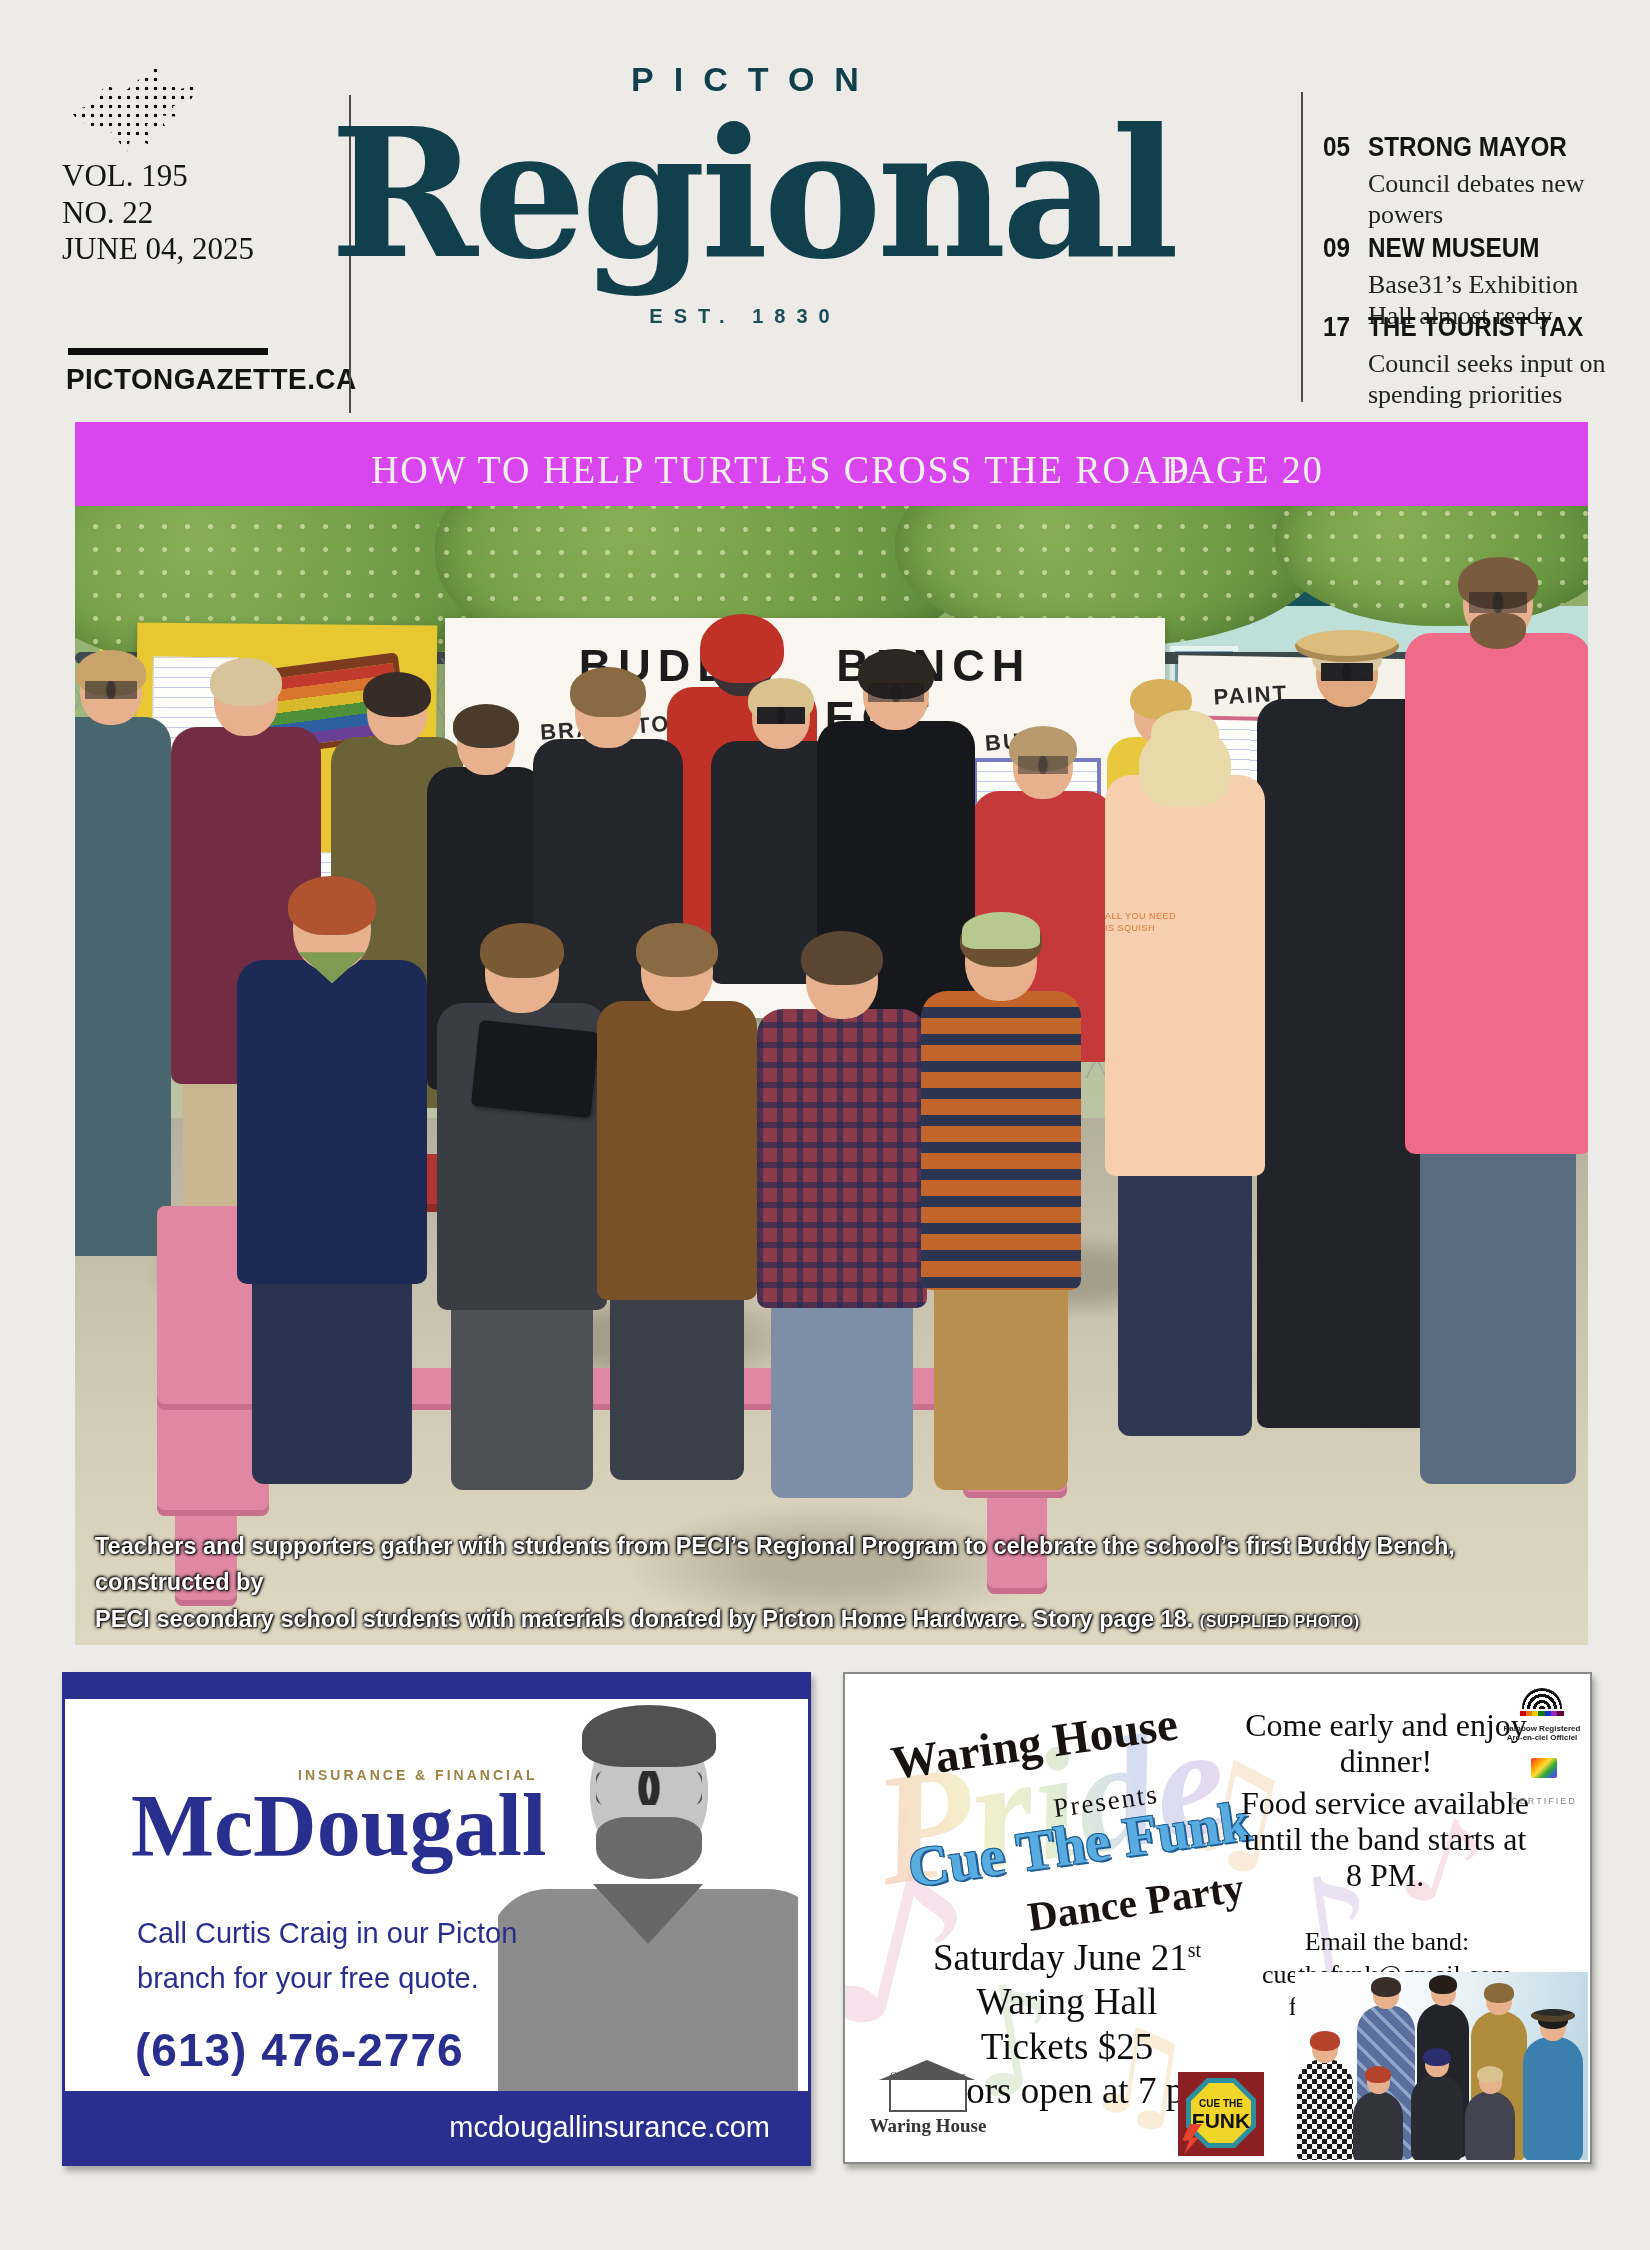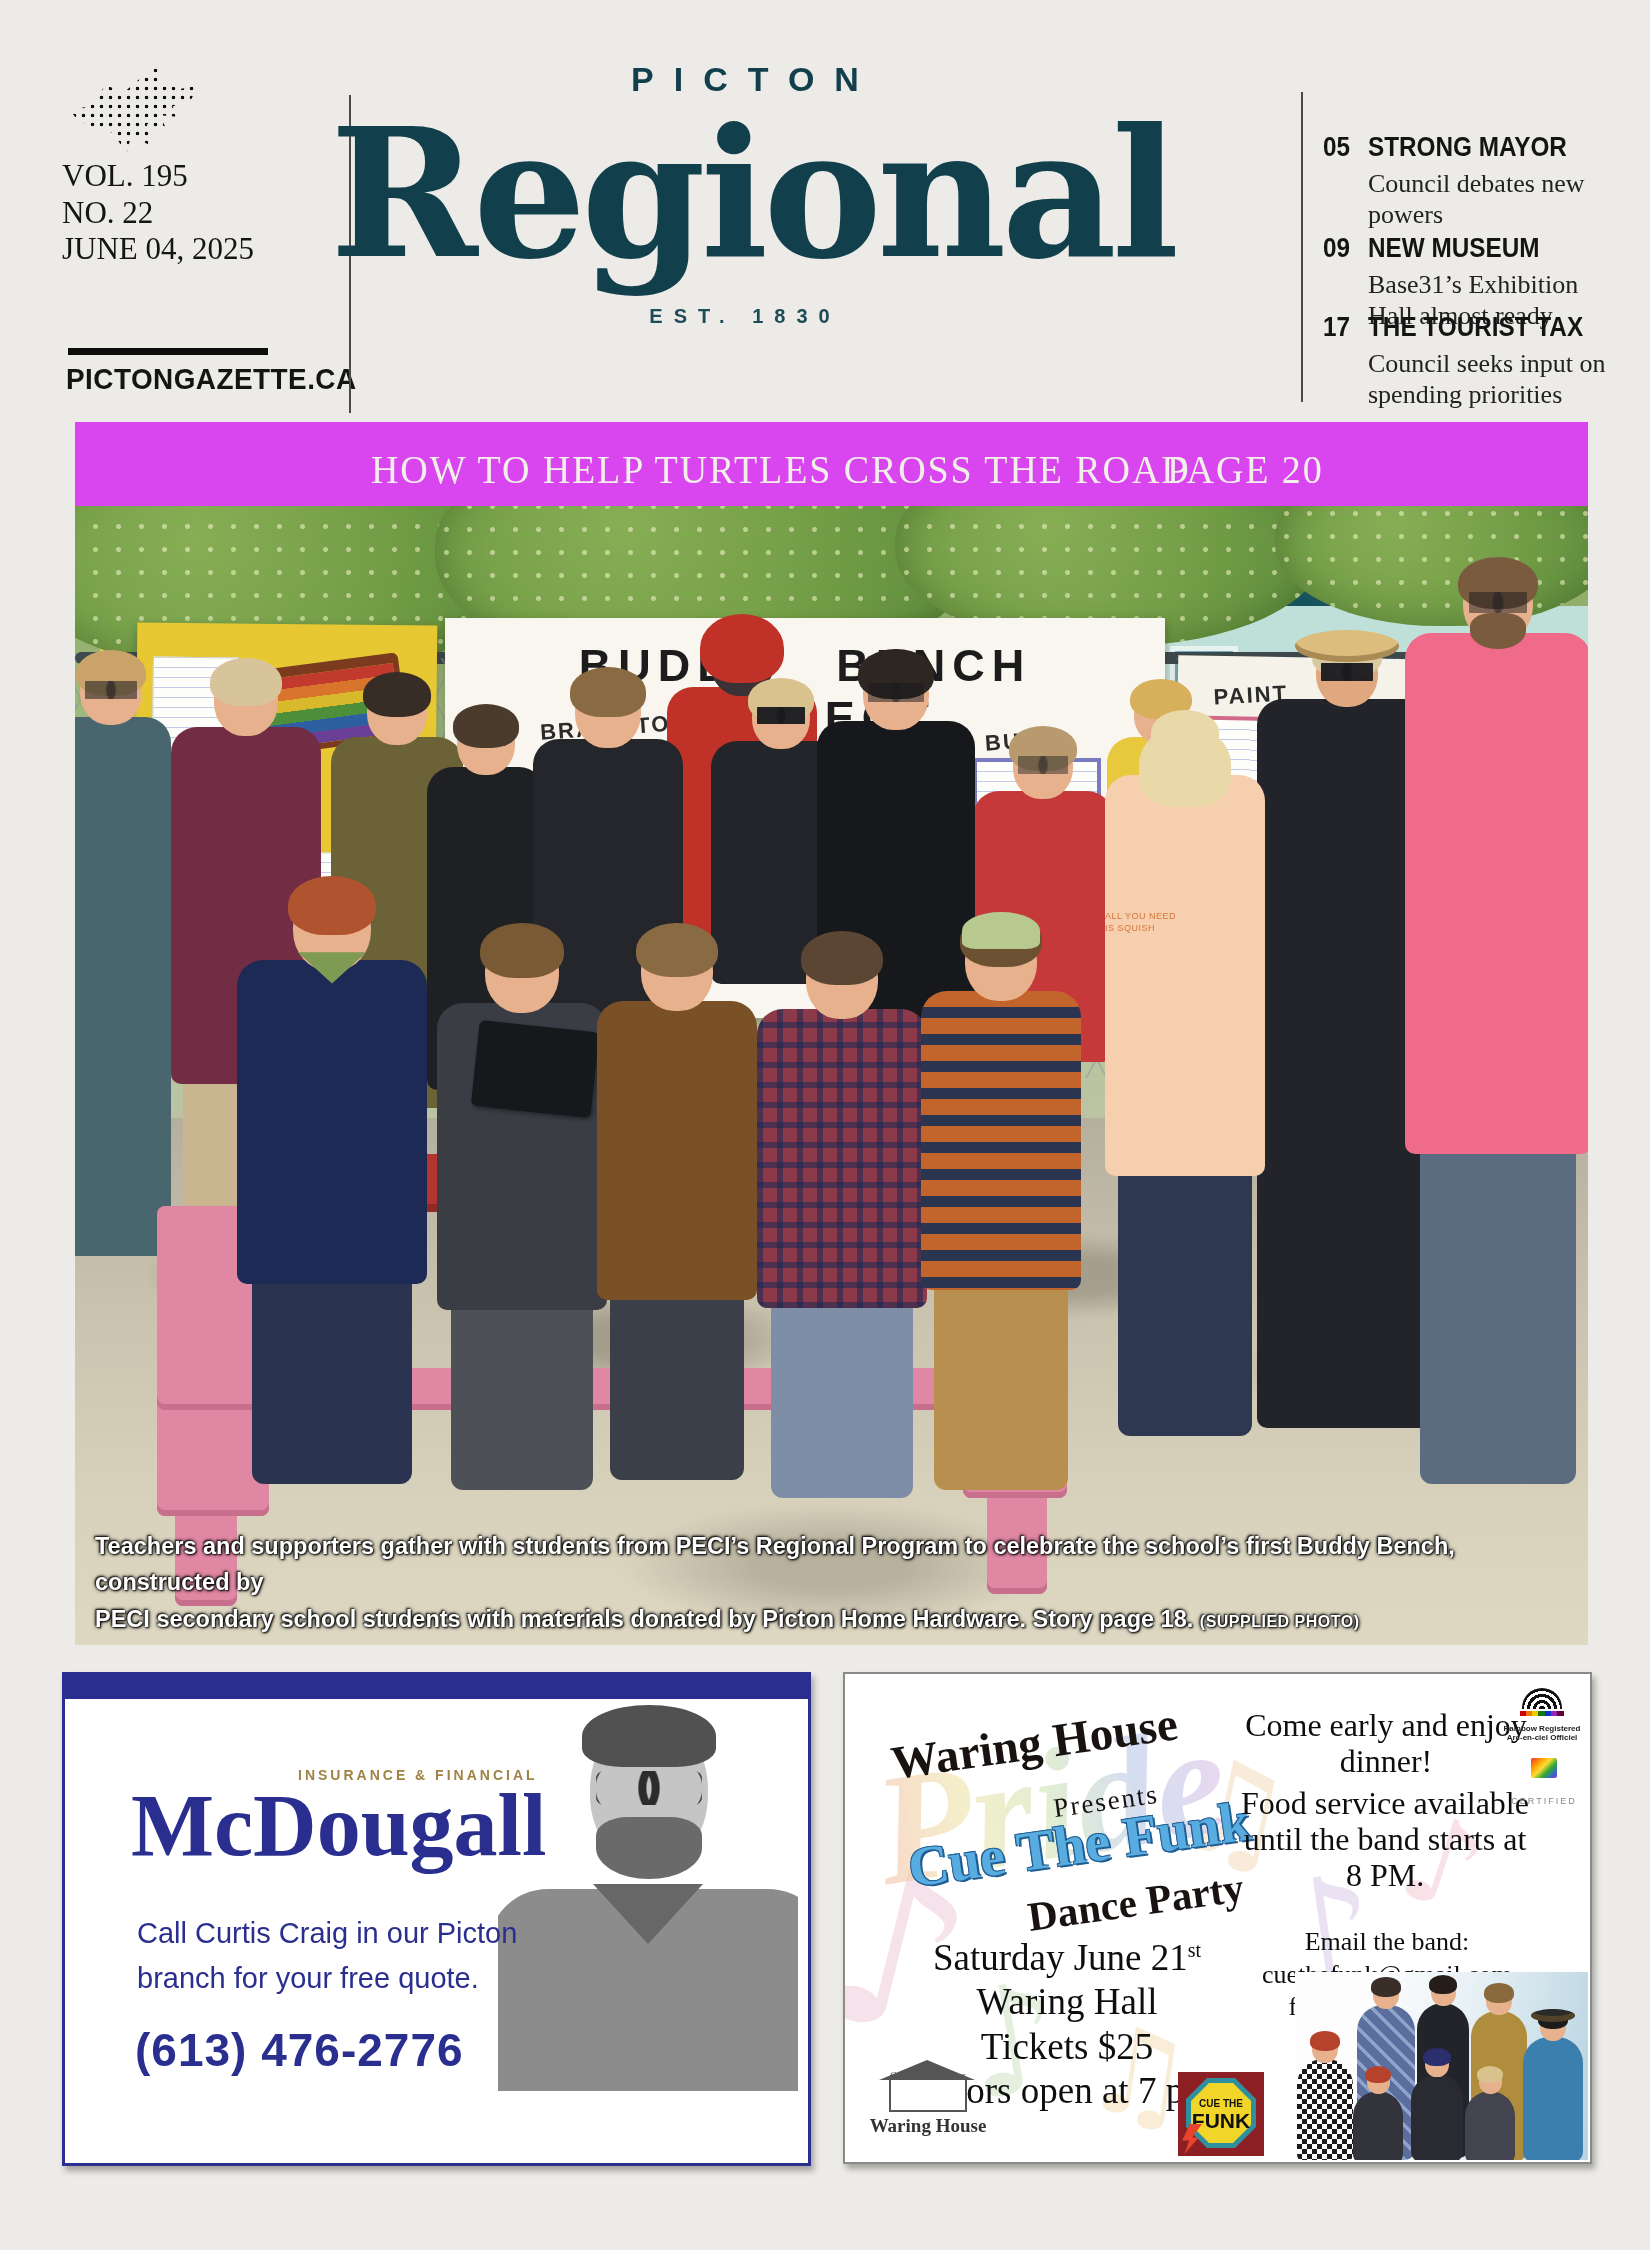--- a/index.html
+++ b/index.html
@@ -397,20 +397,21 @@
     <div class="md-man-bd"></div>
     <div class="md-man-col"></div>
   </div>
   <div class="abs md-tag">INSURANCE &amp; FINANCIAL</div>
   <div class="abs md-brand">McDougall</div>
   <div class="abs md-pitch">
     <span>Call Curtis Craig in our Picton</span><br>
     <span>branch for your free quote.</span>
   </div>
   <div class="abs md-phone">(613) 476-2776</div>
+  <div class="abs md-foot">mcdougallinsurance.com</div>
 </div>
 
 <div class="abs adwh">
   <span class="note" style="left:-20px;top:150px;font-size:220px;color:#e9b7cc;--r:14deg" data-glyph="♪"></span>
   <span class="note" style="left:120px;top:280px;font-size:150px;color:#bcd8ae;--r:-10deg" data-glyph="♪"></span>
   <span class="note" style="left:330px;top:60px;font-size:130px;color:#f0cfa2;--r:12deg" data-glyph="♫"></span>
   <span class="note" style="left:430px;top:170px;font-size:160px;color:#cdb9df;--r:-8deg" data-glyph="♪"></span>
   <span class="note" style="left:560px;top:120px;font-size:120px;color:#f0b9c6;--r:18deg" data-glyph="♪"></span>
   <span class="note" style="left:620px;top:300px;font-size:140px;color:#b9cfe8;--r:-14deg" data-glyph="♫"></span>
   <span class="note" style="left:240px;top:330px;font-size:120px;color:#f2d4a0;--r:8deg" data-glyph="♫"></span>

